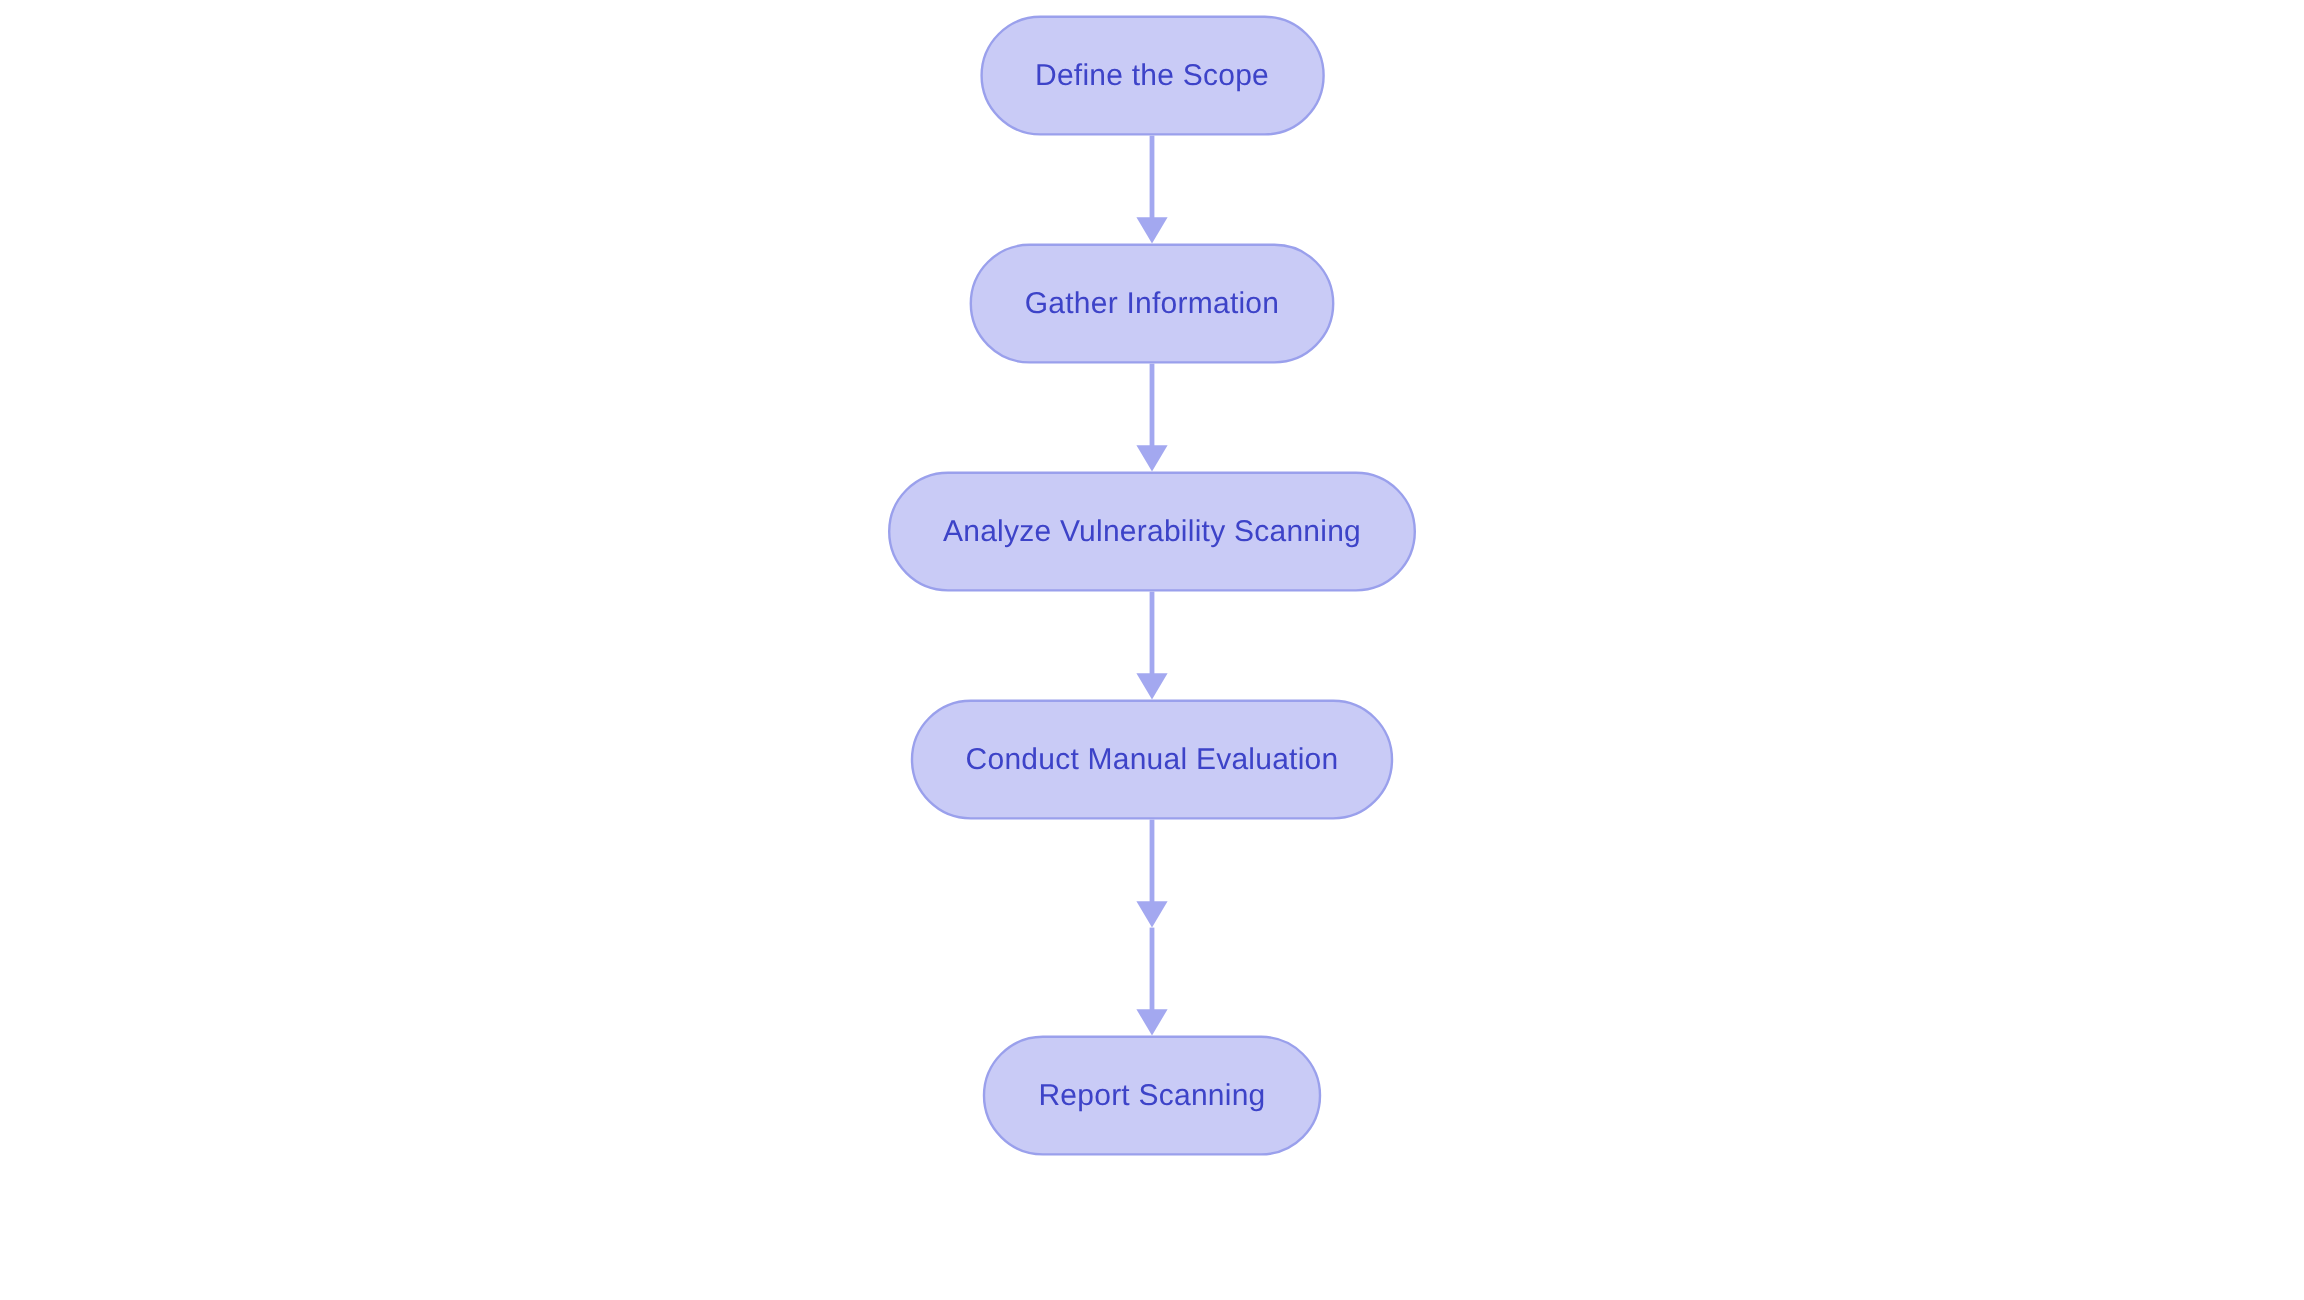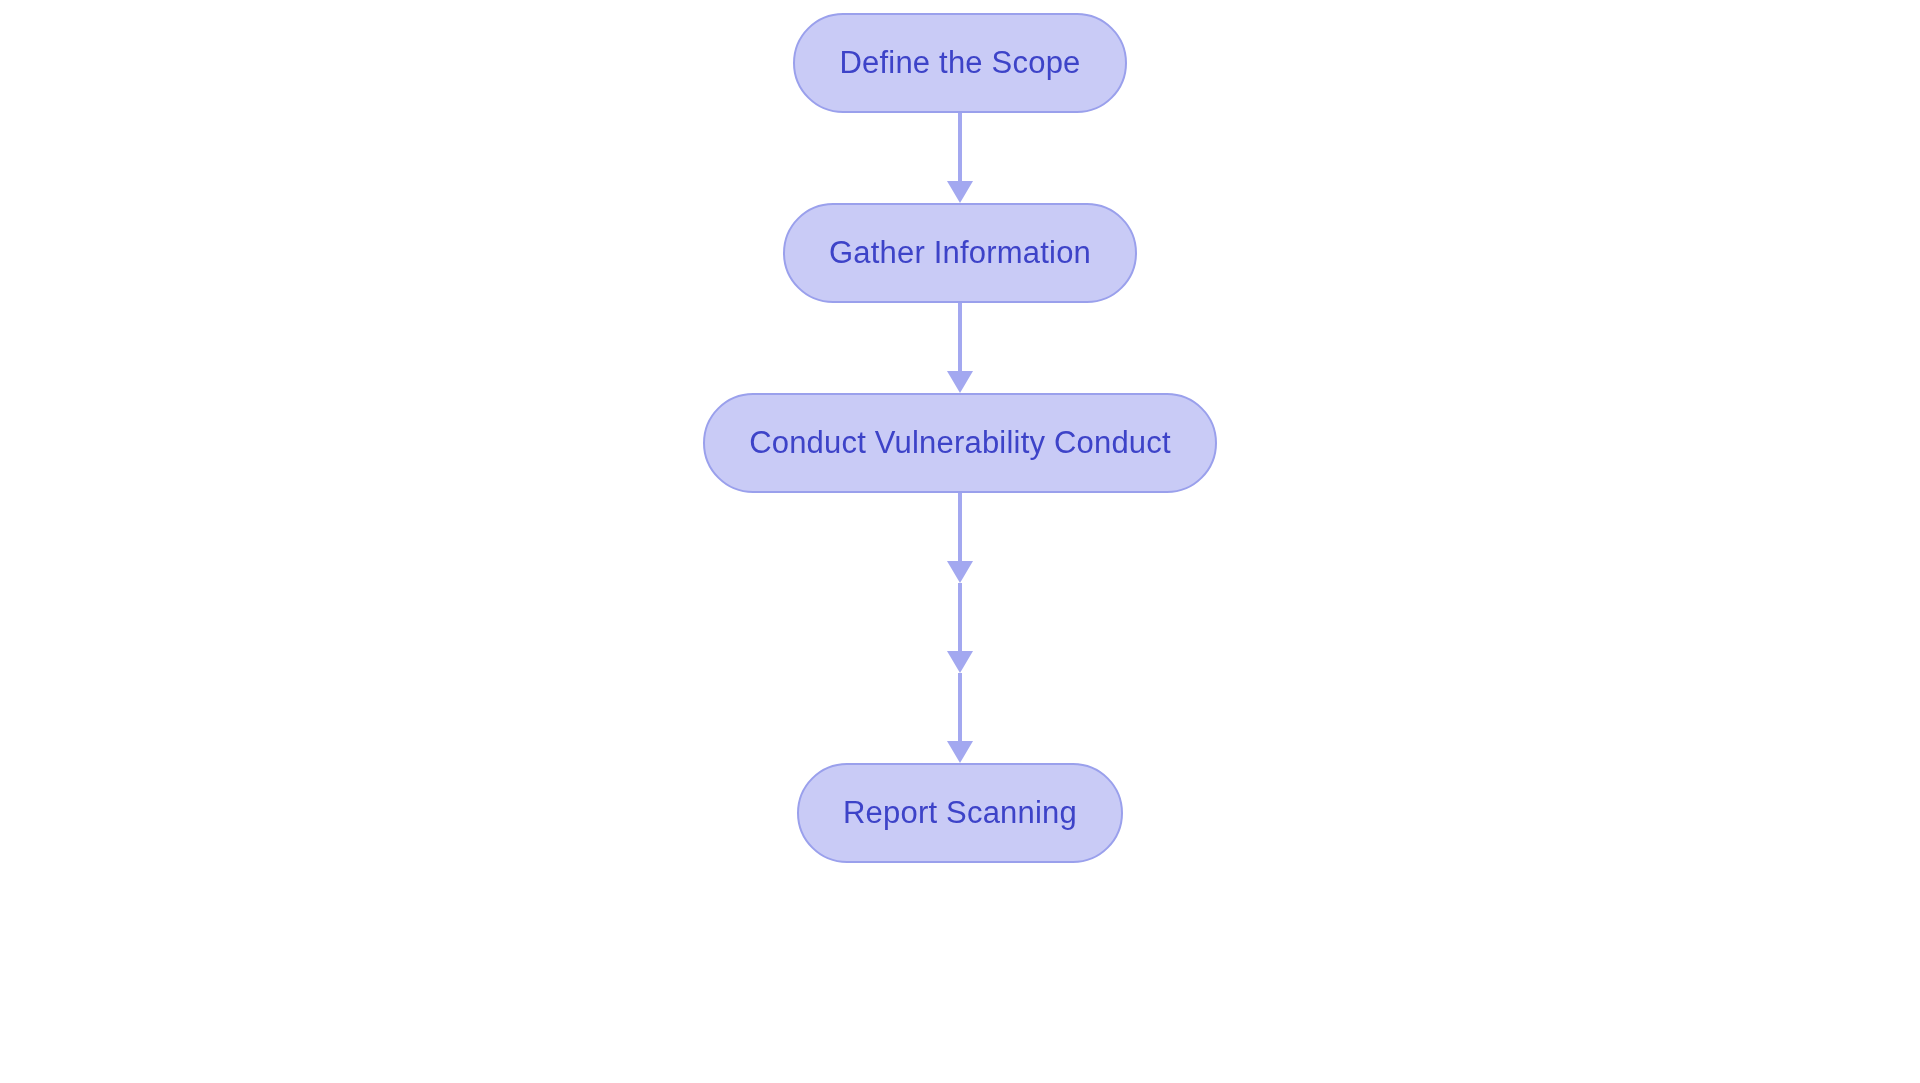--- a/index.html
+++ b/index.html
@@ -29,21 +29,21 @@
     height: 100px;
     min-width: 250px;
     border-radius: 50px;
     background: var(--node-fill);
     border: 2px solid var(--node-border);
     color: var(--node-text);
     display: flex;
     align-items: center;
     justify-content: center;
     padding: 4px 44px;
-    font-size: 31px;
+    font-size: 25px;
     letter-spacing: 0.2px;
     white-space: nowrap;
     flex: 0 0 auto;
   }
   .connector {
     height: 90px;
     display: flex;
     flex-direction: column;
     align-items: center;
     flex: 0 0 auto;
@@ -79,28 +79,31 @@
   <div class="flow-node">
     <span>Gather Information</span>
   </div>
 
   <div class="connector">
     <div class="line"></div>
     <div class="head"></div>
   </div>
 
   <div class="flow-node">
-    <span>Conduct Vulnerability Conduct</span>
+    <span>Analyze Vulnerability Scanning</span>
   </div>
 
   <div class="connector">
     <div class="line"></div>
     <div class="head"></div>
   </div>
 
+  <div class="flow-node">
+    <span>Conduct Manual Evaluation</span>
+  </div>
 
   <div class="connector">
     <div class="line"></div>
     <div class="head"></div>
   </div>
 
 
   <div class="connector">
     <div class="line"></div>
     <div class="head"></div>

